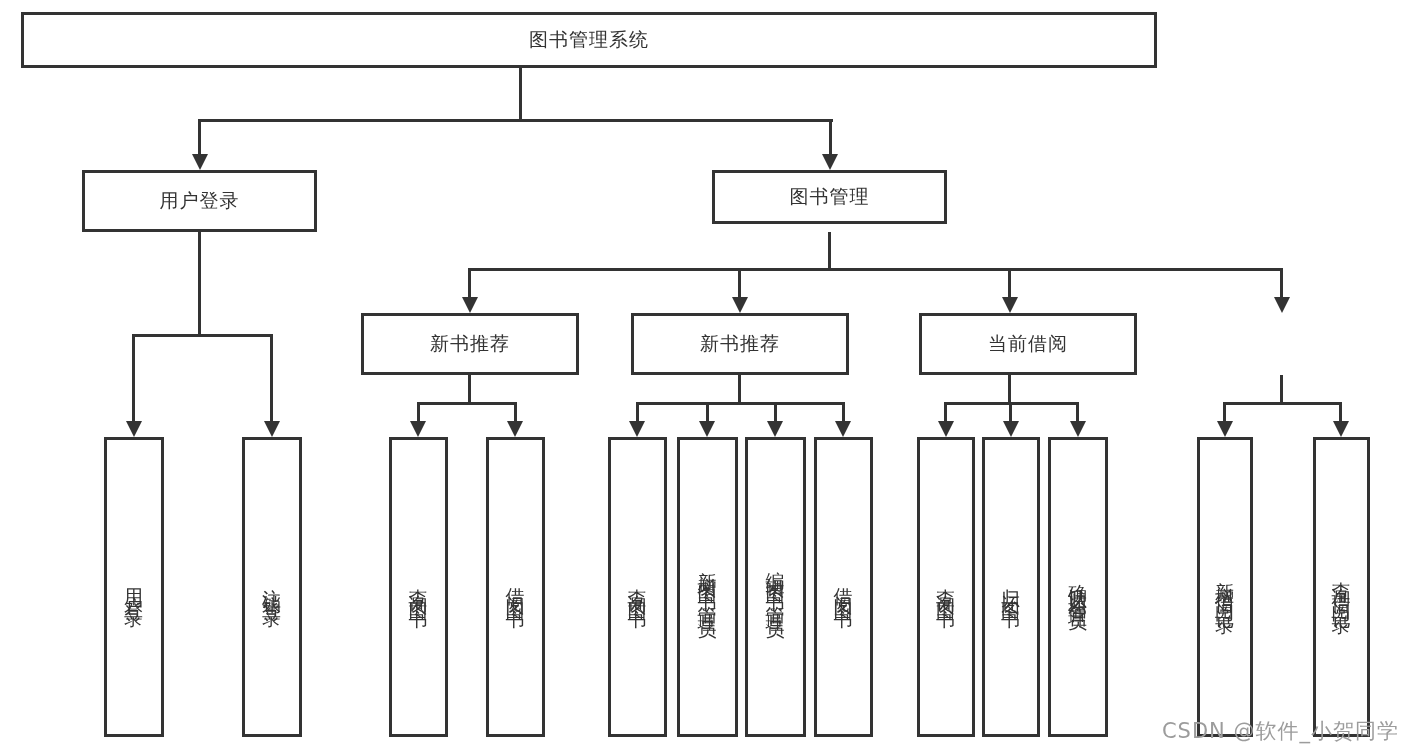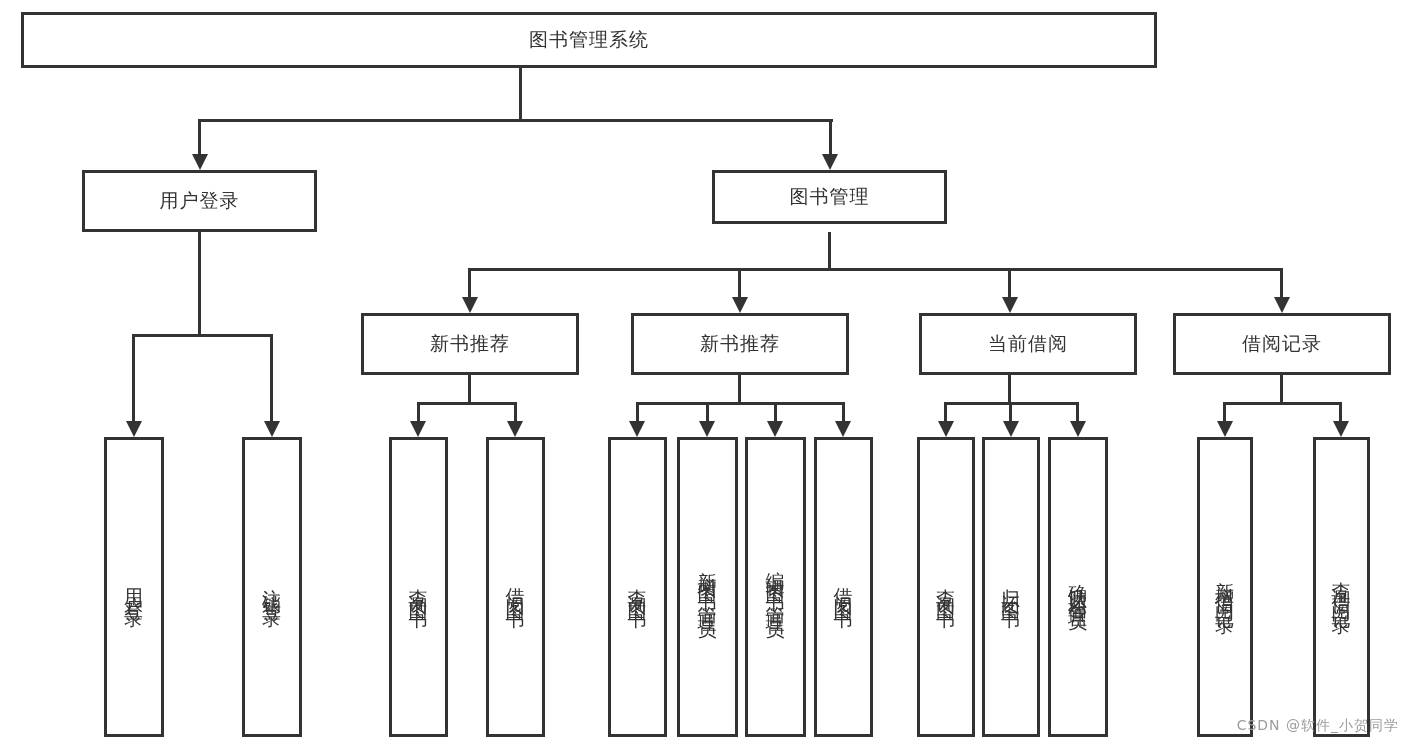--- a/index.html
+++ b/index.html
@@ -47,21 +47,21 @@
   .hl{height:3px;}
   .arrow{
     position:absolute;width:0;height:0;
     border-left:8px solid transparent;
     border-right:8px solid transparent;
     border-top:16px solid var(--line);
   }
   #watermark{
     position:absolute;
     right:6px;top:717px;
-    font-size:14px;
+    font-size:21px;
     color:var(--wm);
     z-index:10;
     letter-spacing:1px;
     white-space:nowrap;
   }
 </style>
 </head>
 <body>
 
 <div id="stage">
@@ -103,23 +103,20 @@
   <div class="arrow" style="left:1274px;top:297px;"></div>
 
   <div class="node" style="left:361px;top:313px;width:218px;height:62px;">
     <span>新书推荐</span>
   </div>
   <div class="node" style="left:631px;top:313px;width:218px;height:62px;">
     <span>新书推荐</span>
   </div>
   <div class="node" style="left:901px;top:313px;width:218px;height:62px;margin-left:18px;">
     <span>当前借阅</span>
-  </div>
-  <div class="node" style="left:1173px;top:313px;width:218px;height:62px;">
-    <span>借阅记录</span>
   </div>
 
   <div class="vl" style="left:468px;top:375px;height:30px;"></div>
   <div class="hl" style="left:417px;top:402px;width:100px;"></div>
   <div class="vl" style="left:417px;top:402px;height:20px;"></div>
   <div class="vl" style="left:514px;top:402px;height:20px;"></div>
   <div class="arrow" style="left:410px;top:421px;"></div>
   <div class="arrow" style="left:507px;top:421px;"></div>
 
   <div class="vl" style="left:738px;top:375px;height:30px;"></div>

